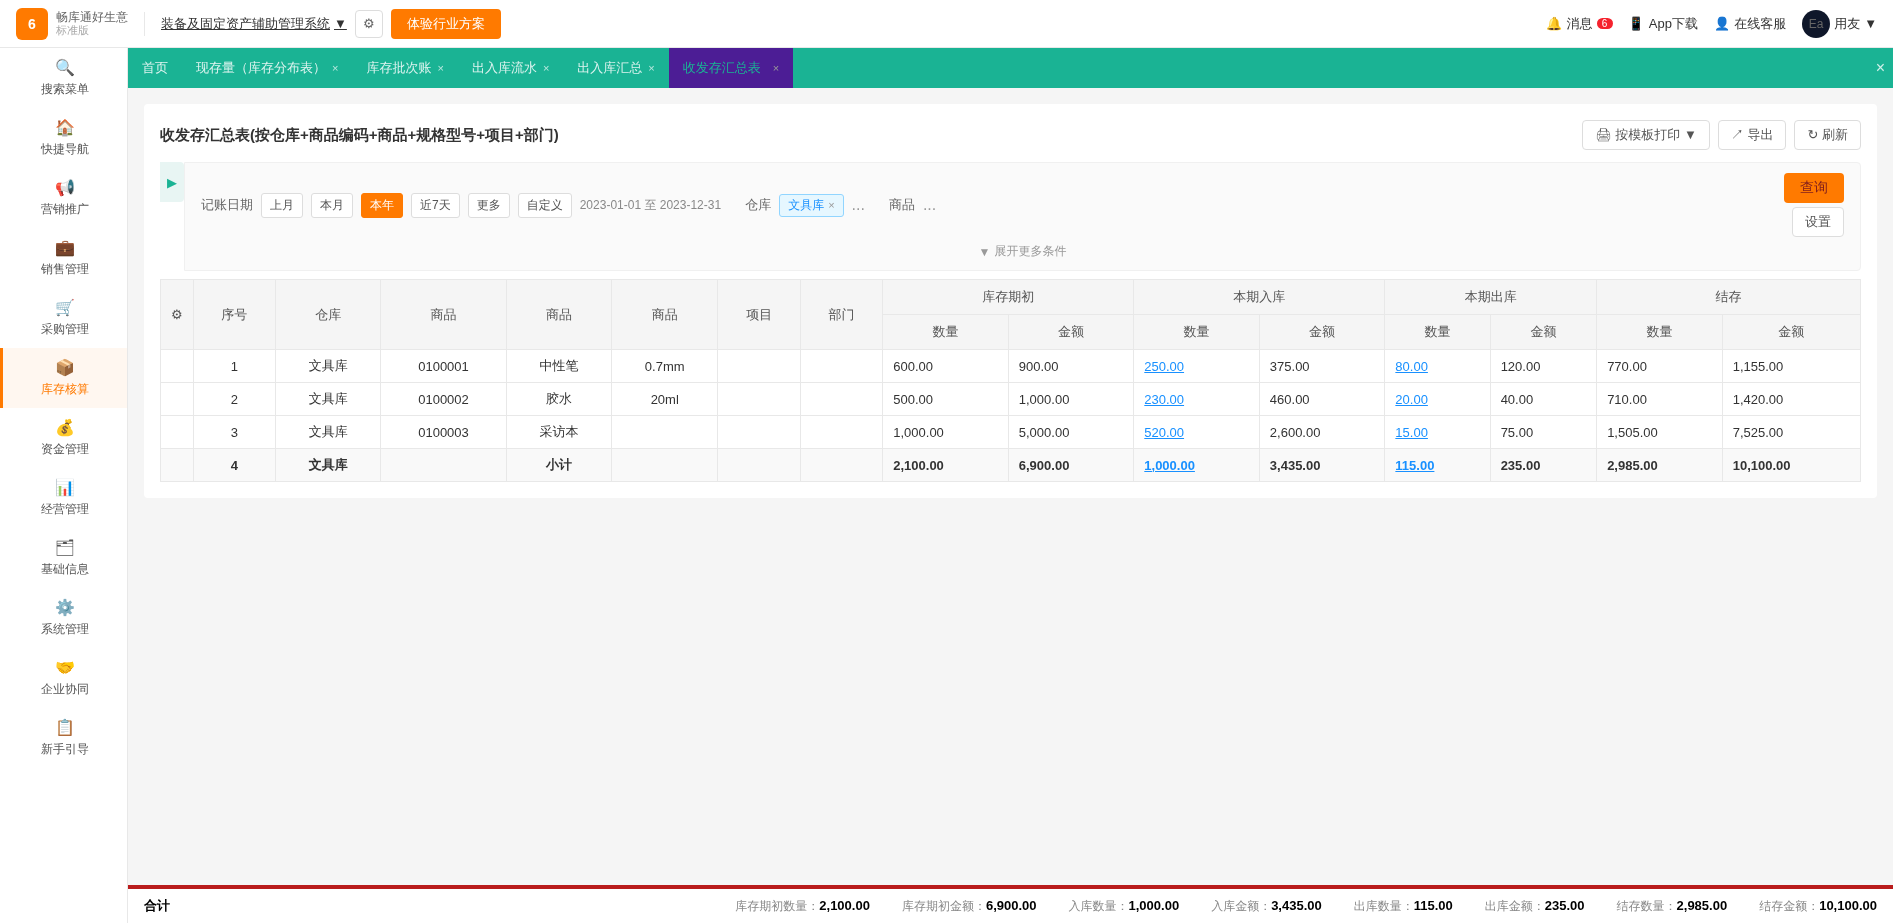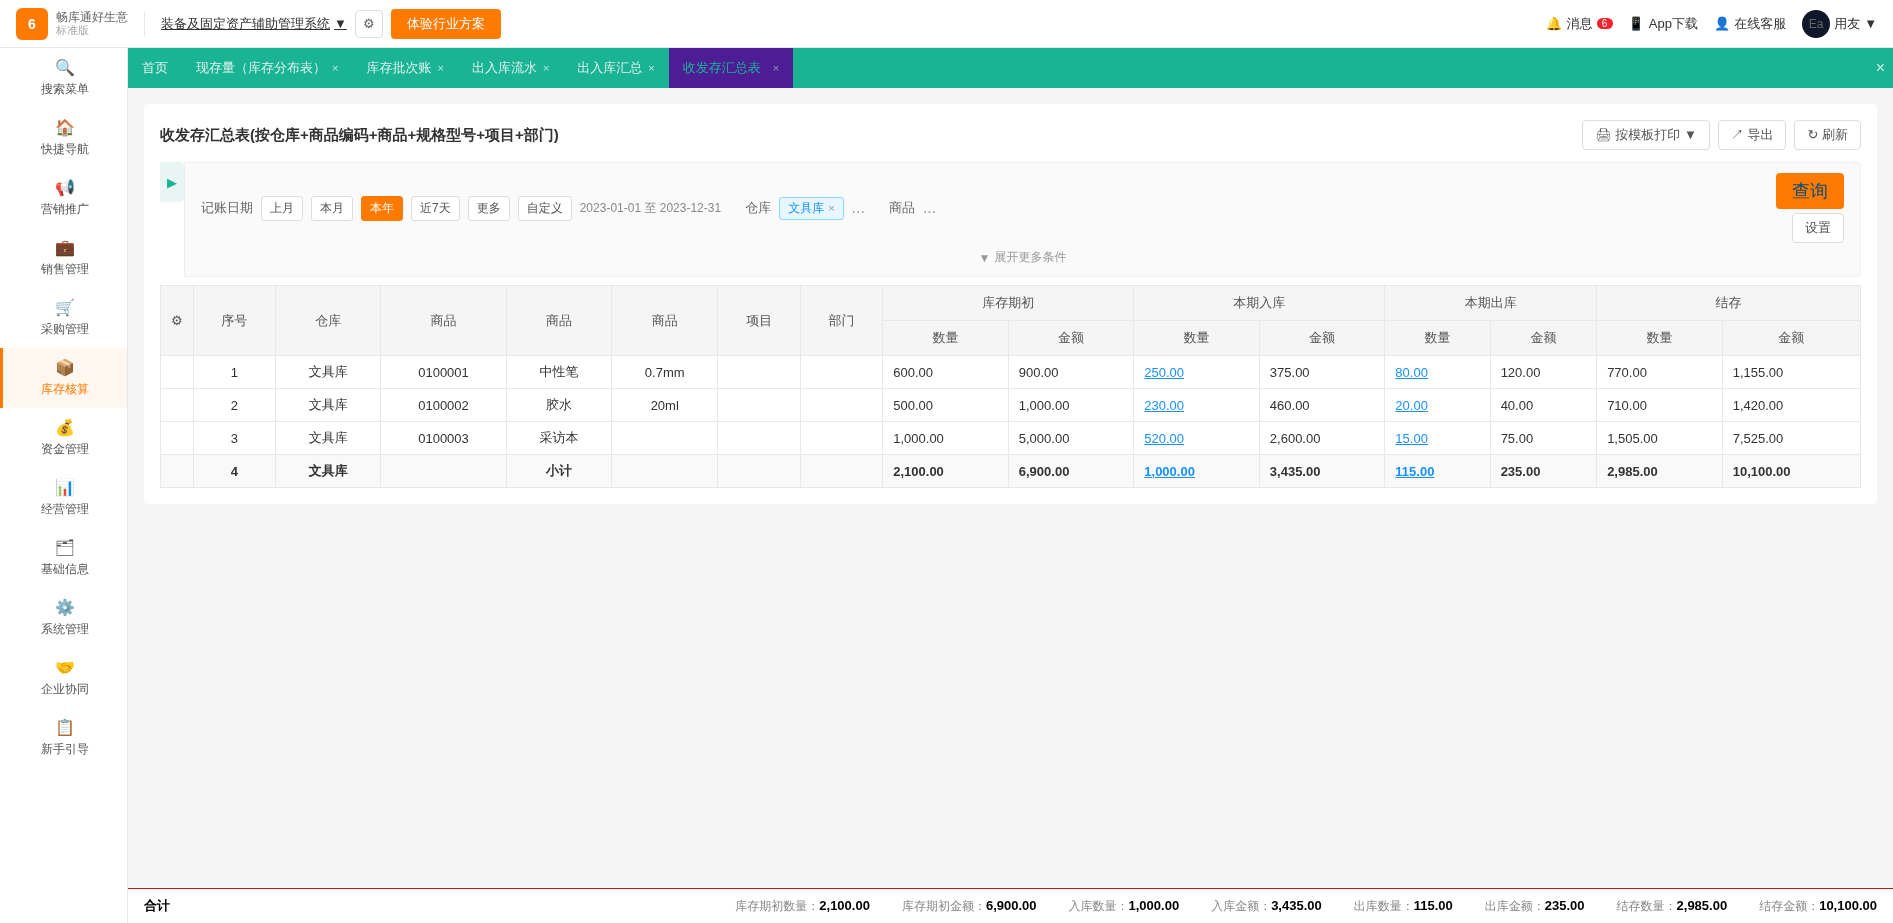--- a/index.html
+++ b/index.html
@@ -41,35 +41,35 @@
     
     .page-card { background: #fff; border-radius: 4px; padding: 16px; }
     .page-title { font-size: 15px; font-weight: bold; color: #333; margin-bottom: 0; }
     .filter-label { color: #666; font-size: 13px; }
     .date-btn { padding: 3px 8px; border: 1px solid #ddd; border-radius: 3px; cursor: pointer; font-size: 12px; color: #555; background: #fff; }
     .date-btn.active { background: #ff7a00; color: white; border-color: #ff7a00; }
     .date-range { color: #888; font-size: 12px; }
     .warehouse-tag { display: flex; align-items: center; gap: 4px; background: #e6f7ff; border: 1px solid #91d5ff; color: #1890ff; border-radius: 3px; padding: 2px 8px; font-size: 12px; }
     .tag-close { cursor: pointer; color: #999; font-size: 11px; }
     .filter-ellipsis { color: #999; cursor: pointer; font-size: 16px; }
-    .action-btn-primary { background: #ff7a00; color: #0c4a6e; border: none; border-radius: 4px; padding: 6px 16px; font-size: 18px; cursor: pointer; }
+    .action-btn-primary { background: #ff7a00; color: #7f1d1d; border: none; border-radius: 4px; padding: 6px 16px; font-size: 14px; cursor: pointer; }
     .action-btn-default { background: #fff; color: #555; border: 1px solid #ddd; border-radius: 4px; padding: 5px 12px; font-size: 13px; cursor: pointer; }
     .expand-btn { color: #999; cursor: pointer; font-size: 12px; display: flex; align-items: center; gap: 4px; }
     .filter-toggle { width: 24px; height: 40px; background: #e8f5f3; display: flex; align-items: center; justify-content: center; cursor: pointer; color: #1ab394; border-radius: 0 4px 4px 0; flex-shrink: 0; }
 
     
     .data-table { width: 100%; border-collapse: collapse; font-size: 13px; }
     .data-table th { background: #f5f5f5; color: #555; font-weight: 500; padding: 8px 10px; text-align: center; border: 1px solid #e8e8e8; white-space: nowrap; }
     .data-table td { padding: 7px 10px; text-align: center; border: 1px solid #e8e8e8; color: #333; }
     .data-table .num-cell { text-align: left; }
     .data-table .link-cell { color: #1890ff; text-decoration: underline; cursor: pointer; }
     .data-table .subtotal-row td { font-weight: bold; background: #f9f9f9; }
 
     
-    .total-bar { background: #fff; border-top: 1px solid #b91c1c; padding: 8px 16px; display: flex; align-items: center; font-size: 13px; flex-shrink: 0; }
+    .total-bar { background: #fff; border-top: 4px solid #b91c1c; padding: 8px 16px; display: flex; align-items: center; font-size: 13px; flex-shrink: 0; }
 
     .header-actions { display: flex; align-items: center; gap: 8px; }
     .page-header { display: flex; align-items: center; justify-content: space-between; margin-bottom: 12px; }
   </style>
 </head>
 <body>
 
 <div class="app-wrapper">
 
   <div class="top-bar">

